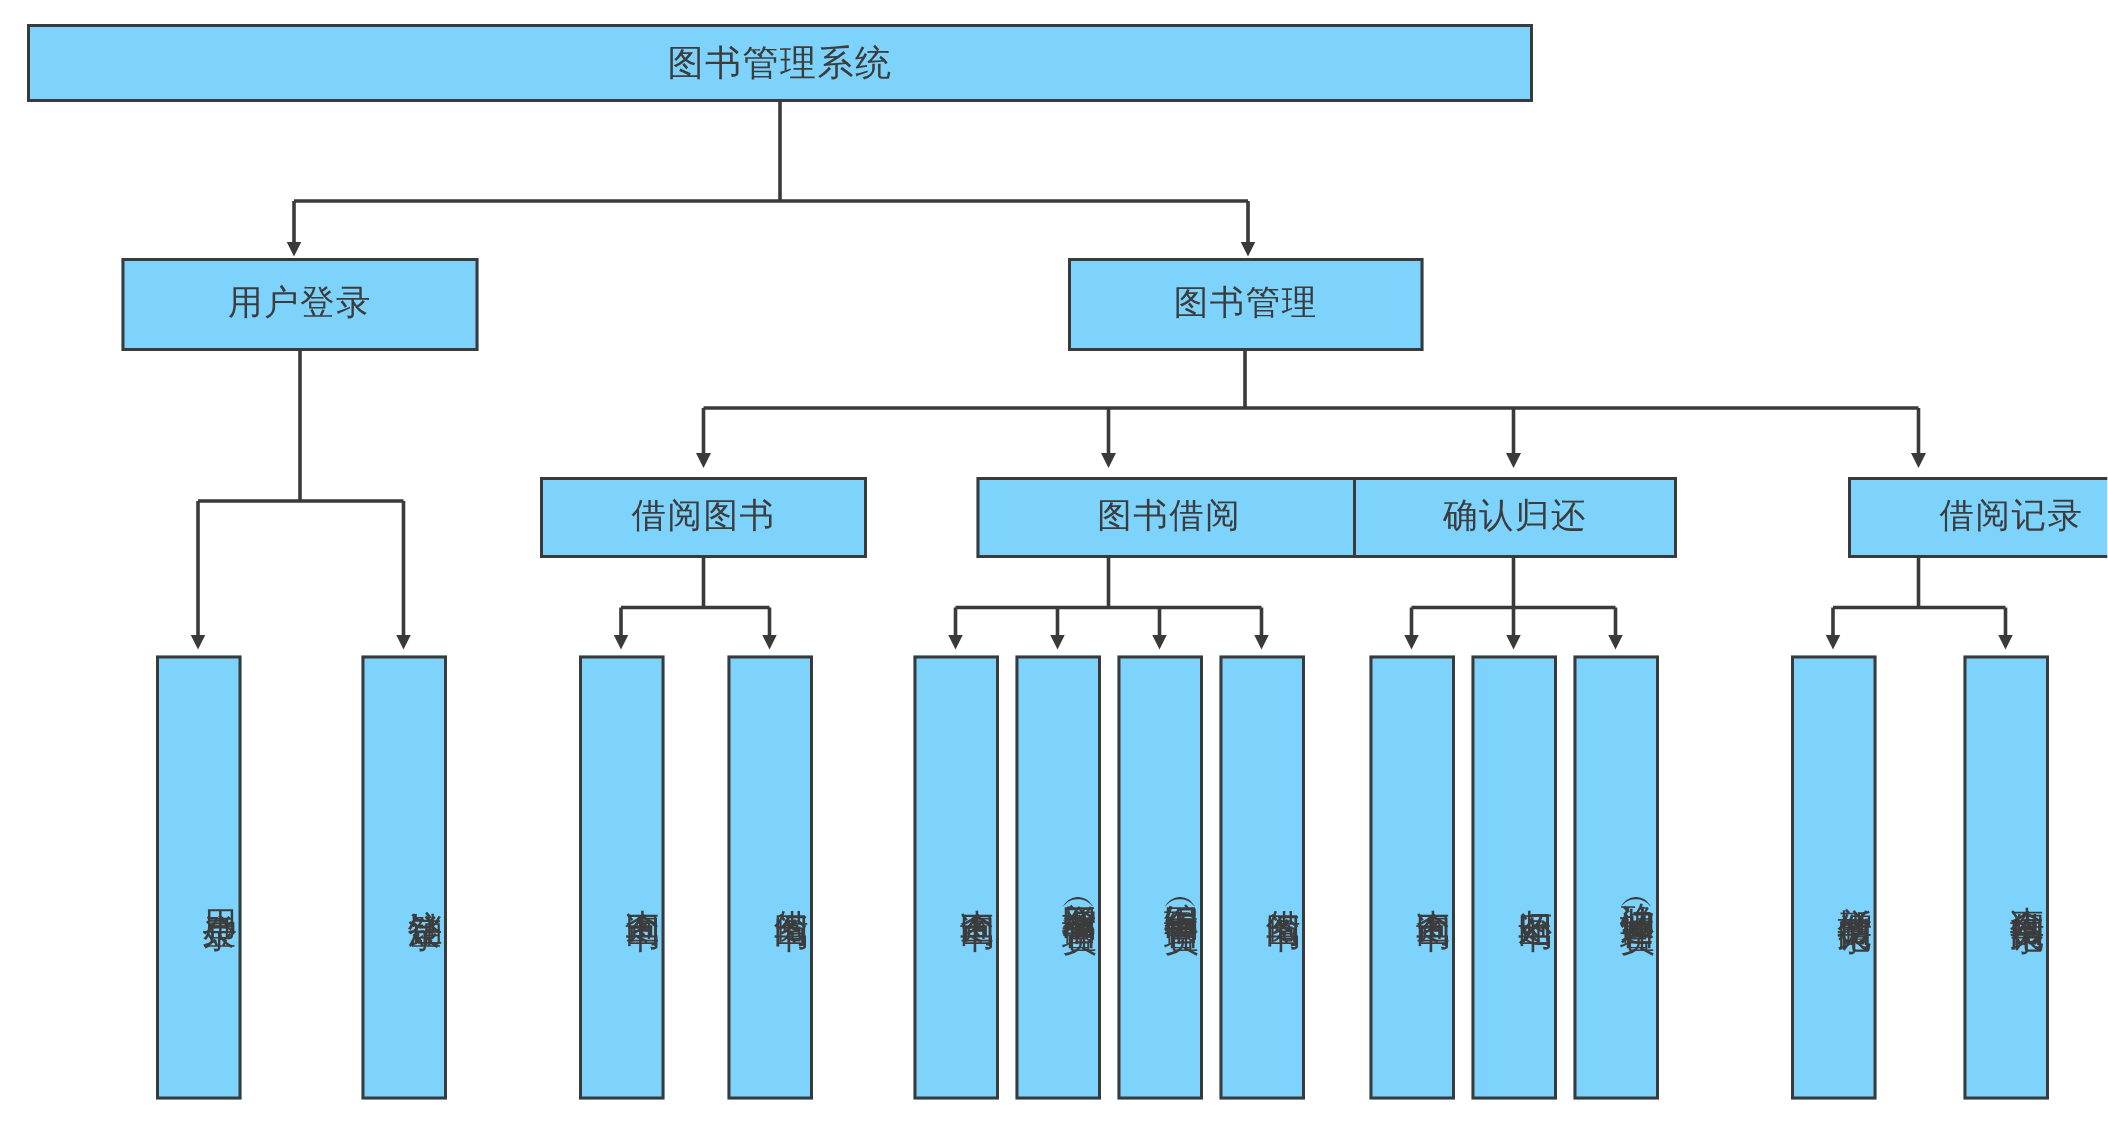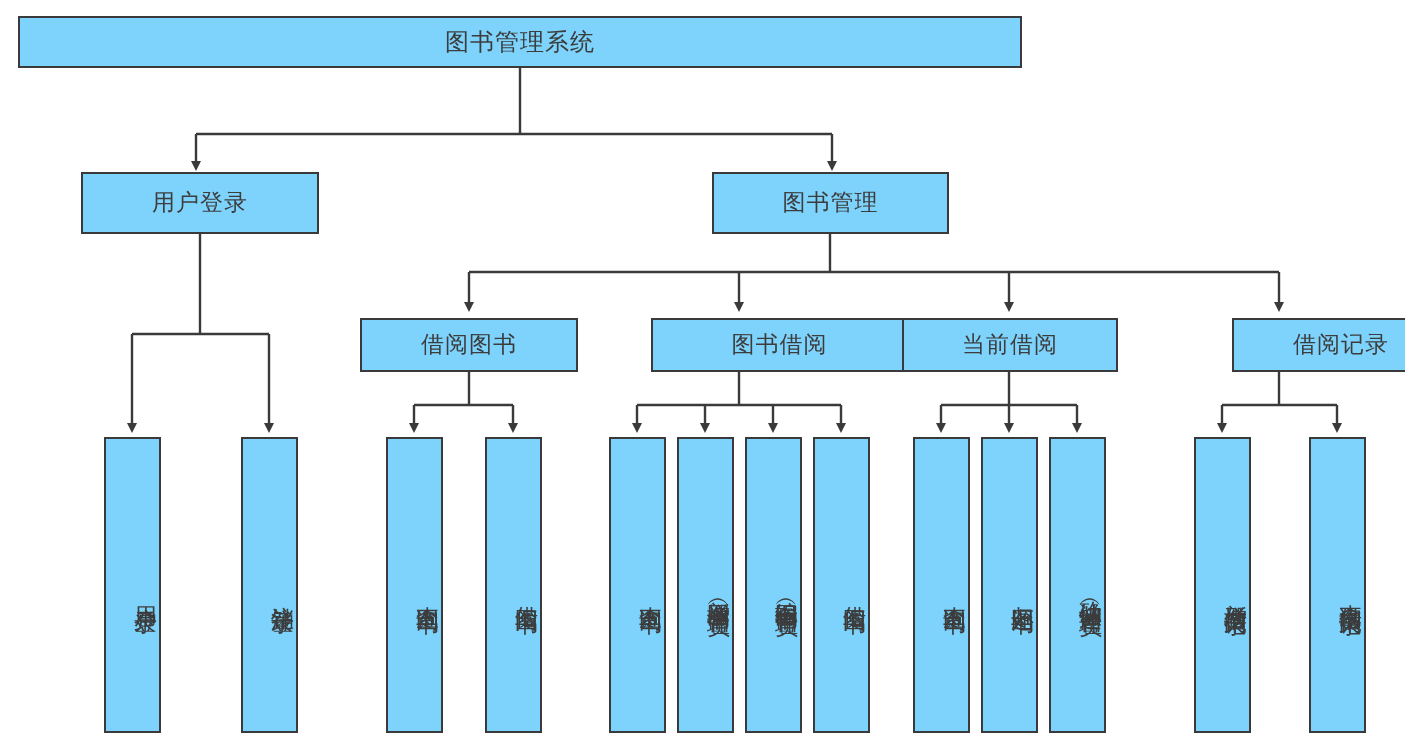--- a/index.html
+++ b/index.html
@@ -135,21 +135,21 @@
     <span>图书管理</span>
   </div>
 
   <div class="node horiz" style="left:360px; top:318px; width:218px; height:54px;">
     <span>借阅图书</span>
   </div>
   <div class="node horiz" style="left:633px; top:318px; width:257px; height:54px;margin-left:18px;">
     <span>图书借阅</span>
   </div>
   <div class="node horiz" style="left:902px; top:318px; width:216px; height:54px;">
-    <span>当前借阅</span>
+    <span>确认归还</span>
   </div>
   <div class="node horiz" style="left:1232px; top:318px; width:218px; height:54px;">
     <span>借阅记录</span>
   </div>
 
   <div class="node vert" style="left:104px; top:437px; width:57px; height:296px;">
     <span class="vtext">用户登录</span>
   </div>
   <div class="node vert" style="left:241px; top:437px; width:57px; height:296px;">
     <span class="vtext">注销登录</span>

